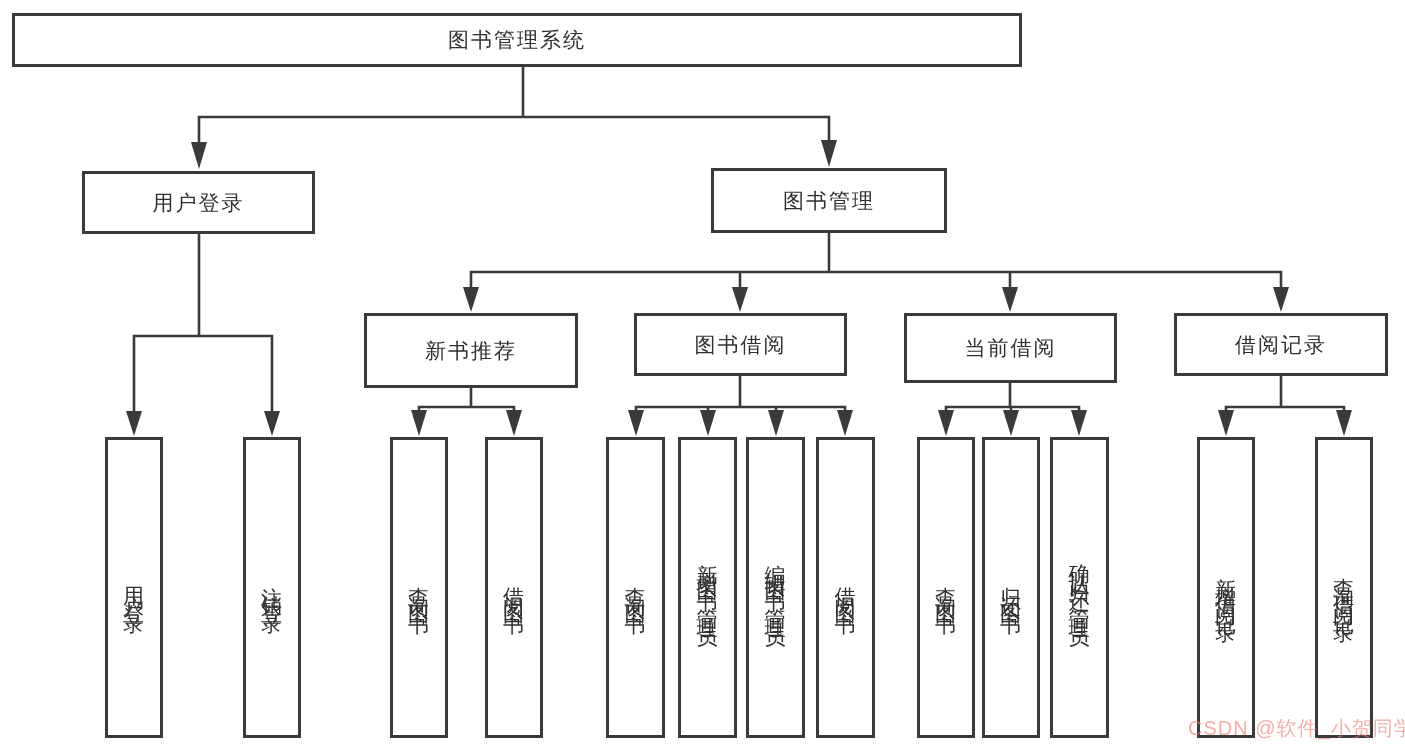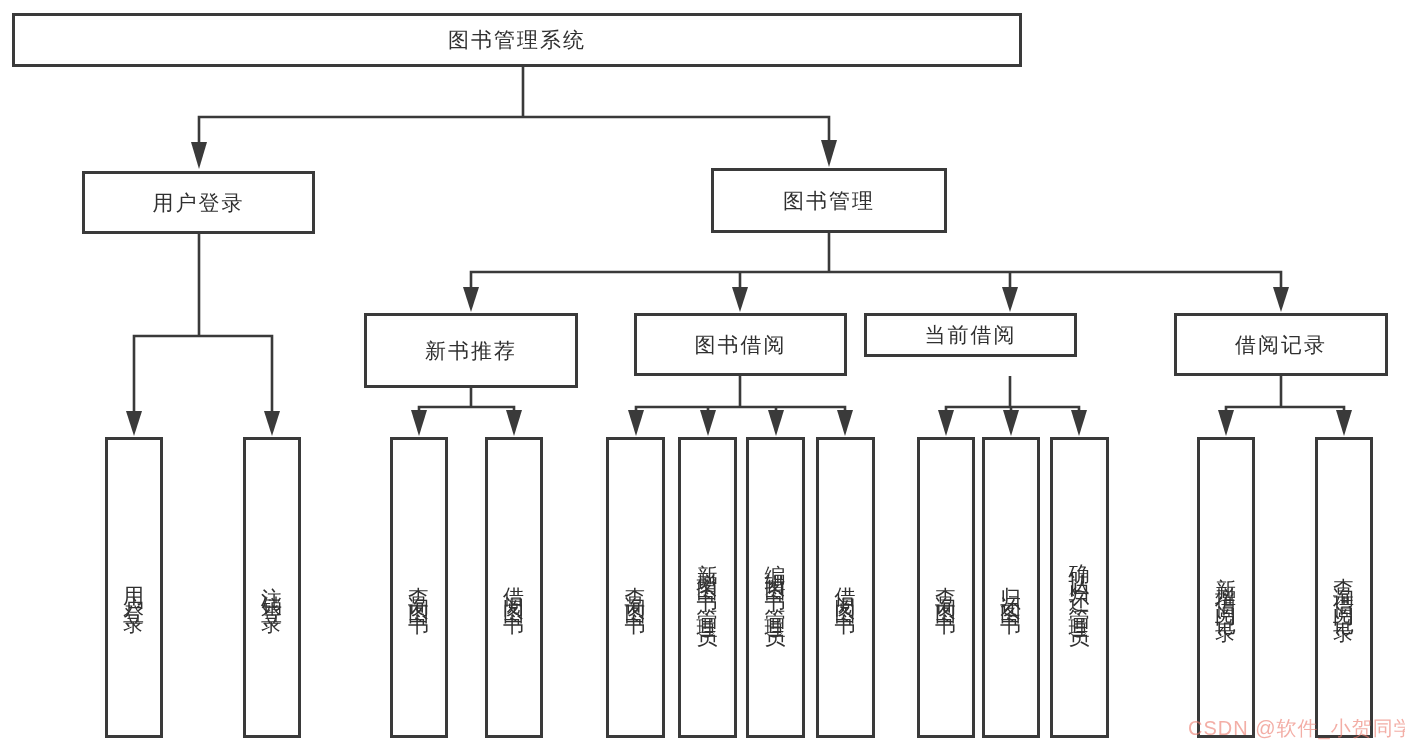--- a/index.html
+++ b/index.html
@@ -101,21 +101,21 @@
   <div class="node hnode" style="left:711px;top:168px;width:236px;height:65px;">
     <span>图书管理</span>
   </div>
 
   <div class="node hnode" style="left:364px;top:313px;width:214px;height:75px;">
     <span>新书推荐</span>
   </div>
   <div class="node hnode" style="left:634px;top:313px;width:213px;height:63px;">
     <span>图书借阅</span>
   </div>
-  <div class="node hnode" style="left:864px;top:313px;width:213px;height:44px;">
+  <div class="node hnode" style="left:904px;top:313px;width:213px;height:70px;">
     <span>当前借阅</span>
   </div>
   <div class="node hnode" style="left:1174px;top:313px;width:214px;height:63px;">
     <span>借阅记录</span>
   </div>
 
   <div class="node vnode" style="left:105px;top:437px;width:58px;height:301px;">
     <span class="vtext">用户登录</span>
   </div>
   <div class="node vnode" style="left:243px;top:437px;width:58px;height:301px;">

